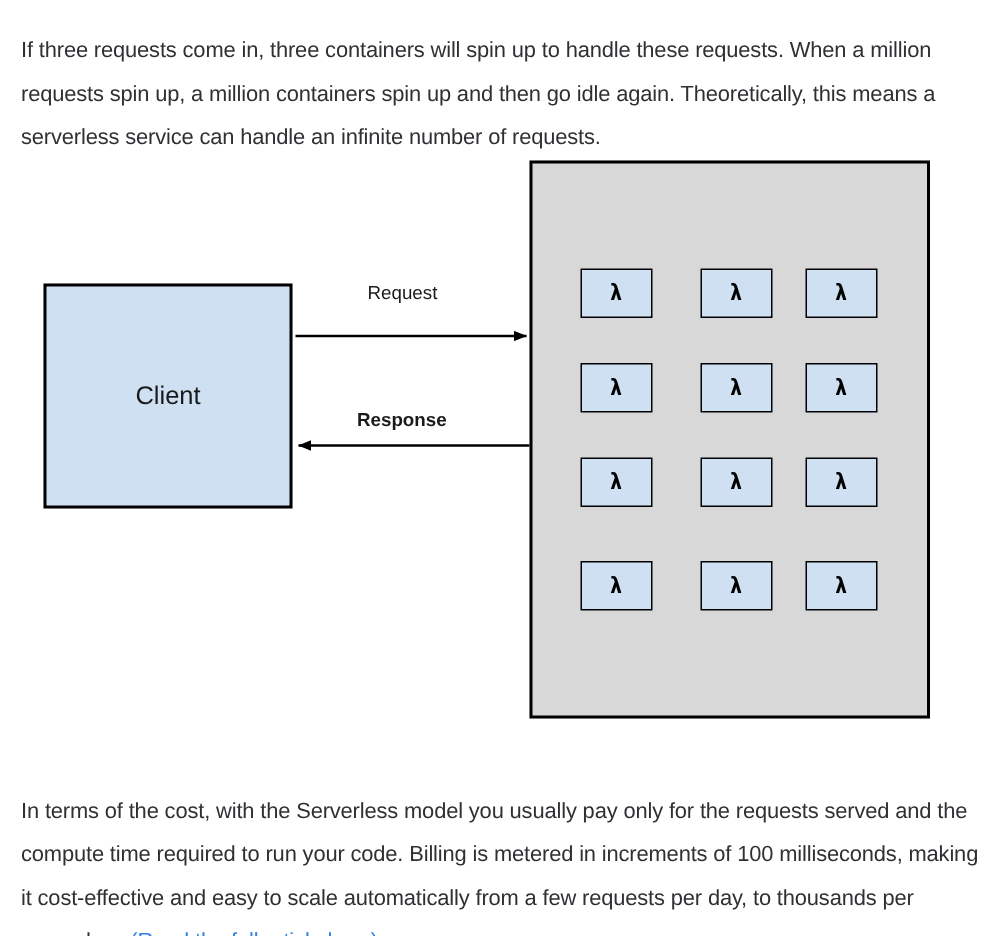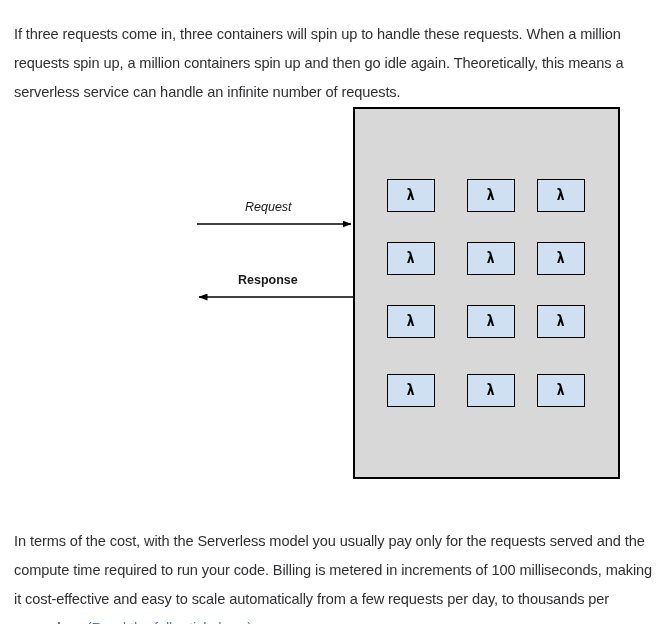--- a/index.html
+++ b/index.html
@@ -127,38 +127,40 @@
     overflow: visible;
   }
   .arrow-label {
     position: absolute;
     font-size: 12.5px;
     color: #1a1a1a;
     white-space: nowrap;
   }
   #request-label {
     left: 245px;
-    top: 200px;
-    font-style: italic;
+    top: 188px;
   }
   #response-label {
     left: 238px;
     top: 273px;
     font-weight: bold;
   }
 </style>
 </head>
 <body>
 
 <div class="page">
 
   <p class="paragraph" id="intro-paragraph">If three requests come in, three containers will spin up to handle these requests. When a million requests spin up, a million containers spin up and then go idle again. Theoretically, this means a serverless service can handle an infinite number of requests.</p>
 
   <div class="diagram">
 
+    <div id="client-box">
+      <span id="client-label">Client</span>
+    </div>
 
     <div id="serverless-container">
       <div id="lambda-grid">
           <div class="lambda-box" style="left: 32px; top: 70px; background: rgb(207, 224, 243);">
             <span class="lambda-glyph">λ</span>
           </div>
           <div class="lambda-box" style="left: 112px; top: 70px; background: rgb(207, 224, 243);">
             <span class="lambda-glyph">λ</span>
           </div>
           <div class="lambda-box" style="left: 182px; top: 70px; background: rgb(207, 224, 243);">

